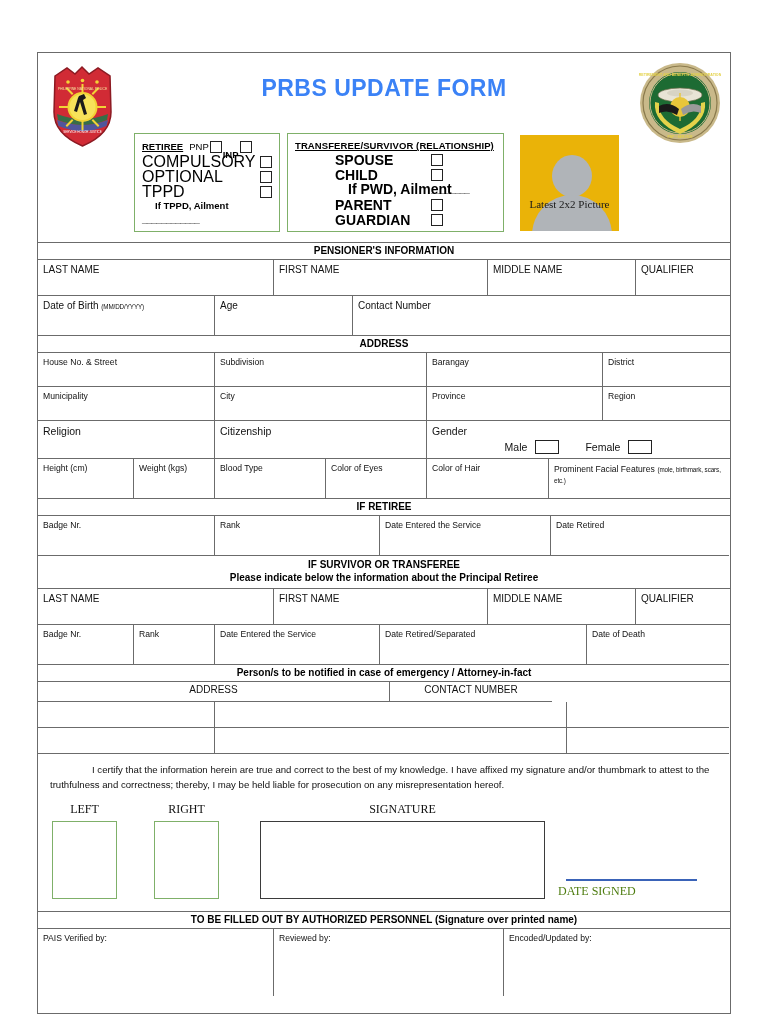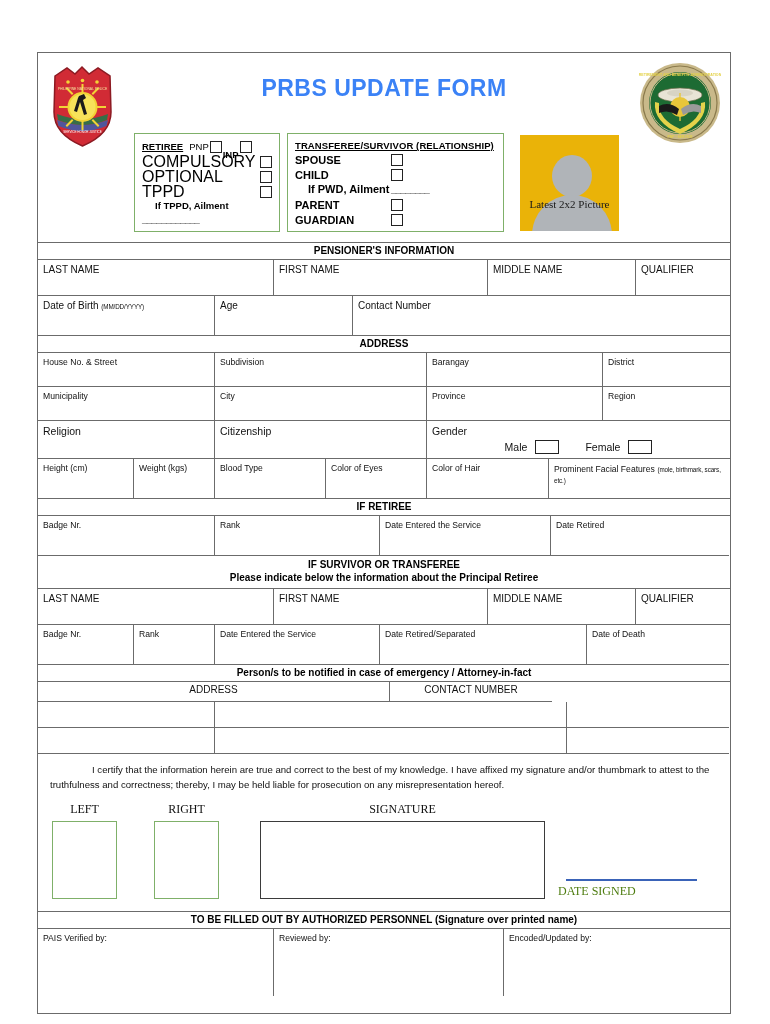--- a/index.html
+++ b/index.html
@@ -86,21 +86,21 @@
   }
 
   
   .rt-firstrow { display:flex; align-items:center; gap:0; height:15px; }
   .rt-firstrow .t { font-size: 9.5px; font-weight:bold; text-decoration: underline; }
   .rt-firstrow .p { font-size: 9.5px; font-weight:normal; margin-left:6px; margin-right:1px;}
   .rt-firstrow .i { font-size: 9.5px; font-weight:bold; margin-left:1px; margin-right:1px;margin-top:16px;}
   .rt-opt { display:flex; align-items:center; justify-content:space-between; height:15px; }
 
   .tr-opt { display:flex; align-items:center; height:15px; }
-  .tr-opt .lbl { width: 96px; font-size: 11px; font-weight:bold; }
+  .tr-opt .lbl { width: 96px; font-size: 14px; font-weight:bold;margin-left:40px; }
 
   
   #photo-box {
     position: absolute; left: 482px; top: 82px;
     width: 99px; height: 96px;
     background: #eab308;
     overflow: hidden;
   }
   #photo-box .ph-head {
     position:absolute; left:32px; top:20px;

